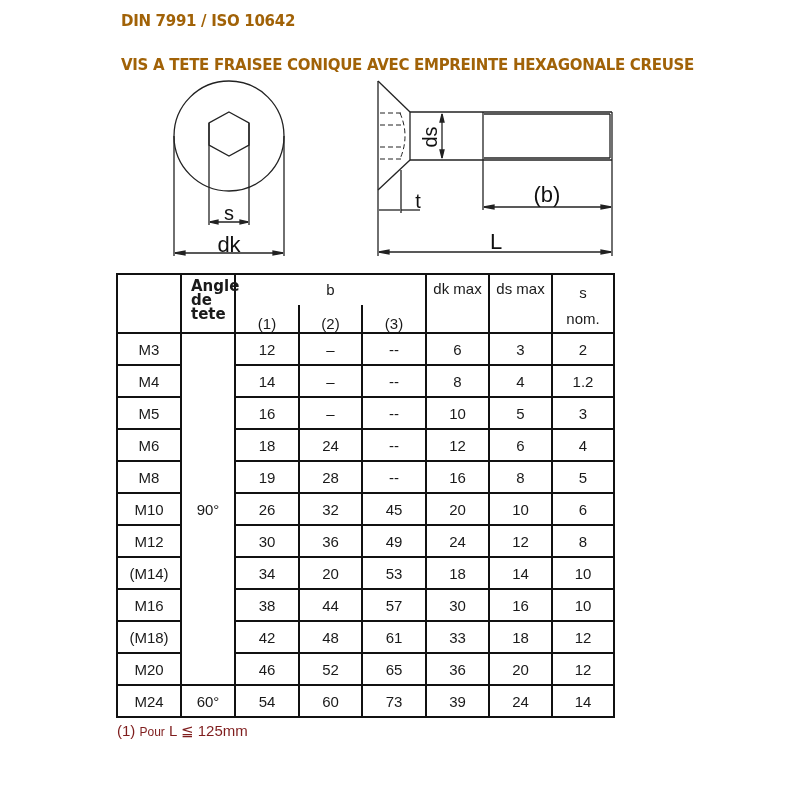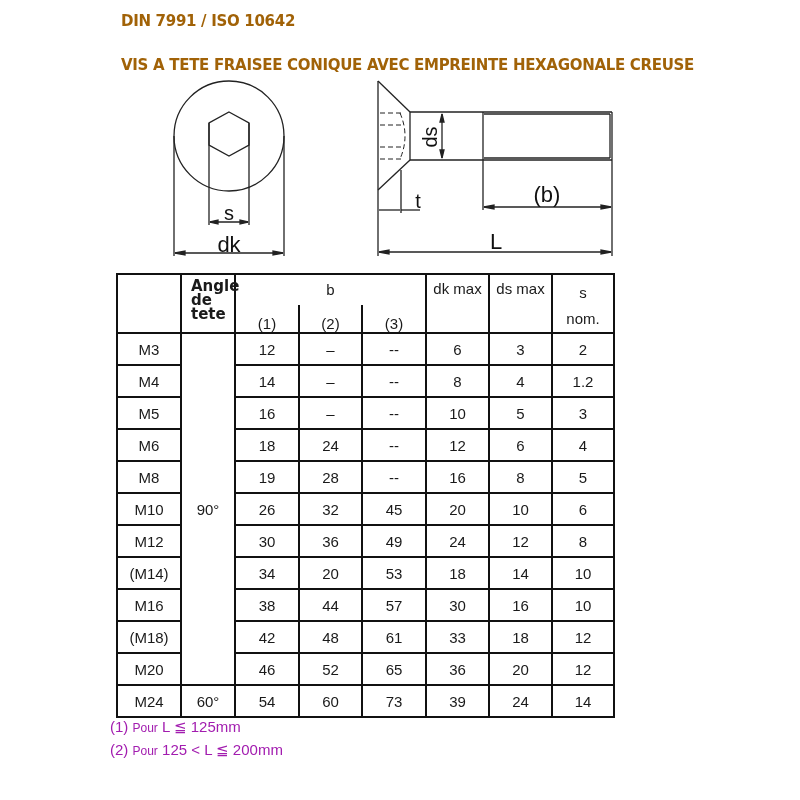--- a/index.html
+++ b/index.html
@@ -9,21 +9,21 @@
   .title.l2 { top: 36px; margin-top: 20px; }
   svg.drawing { position: absolute; left: 0; top: 0; }
   table.spec { position: absolute; left: 116px; top: 273px; border-collapse: collapse; table-layout: fixed; width: 497px; }
   table.spec td { border: 2px solid #111; text-align: center; font-size: 15px; padding: 0; height: 30px; color: #1a1a1a; }
   .hdr-angle { font-family: "DejaVu Sans", sans-serif; font-weight: bold; font-size: 11px; text-align: left !important; vertical-align: top; padding: 4px 0 0 9px !important; line-height: 14px; }
   .hdr-top { vertical-align: top; padding-top: 5px !important; }
   .hdr-b { border-bottom: none !important; height: 24px !important; }
   .hdr-sub { border-top: none !important; height: 22px !important; vertical-align: bottom; }
   .hdr-sub.inner { border-left-width: 2px; }
   .snom { line-height: 26px; }
-  .notes { position: absolute; left: 110px; top: 716px; font-size: 15px; line-height: 22px; color: #a21caf; }
+  .notes { position: absolute; left: 117px; top: 716px; font-size: 15px; line-height: 30px; color: #7f1d1d; }
   .notes .pour { font-size: 12px; }
   .notes .row { white-space: nowrap; }
 </style>
 </head>
 <body>
 
 <div class="title l1">DIN 7991 / ISO 10642</div>
 <div class="title l2">VIS A TETE FRAISEE CONIQUE AVEC EMPREINTE HEXAGONALE CREUSE</div>
 
 <svg class="drawing" width="800" height="270" viewBox="0 0 800 270" xmlns="http://www.w3.org/2000/svg">
@@ -225,16 +225,13 @@
     <td>24</td>
     <td>14</td>
   </tr>
 </tbody>
   </table>
 
 <div class="notes">
   <div class="row">
     <span>(1)</span><span> </span><span class="pour">Pour</span><span> </span><span>L ≦ 125mm</span>
   </div>
-  <div class="row">
-    <span>(2)</span><span> </span><span class="pour">Pour</span><span> </span><span>125 &lt; L ≦ 200mm</span>
-  </div>
 </div>
 
 </body></html>

